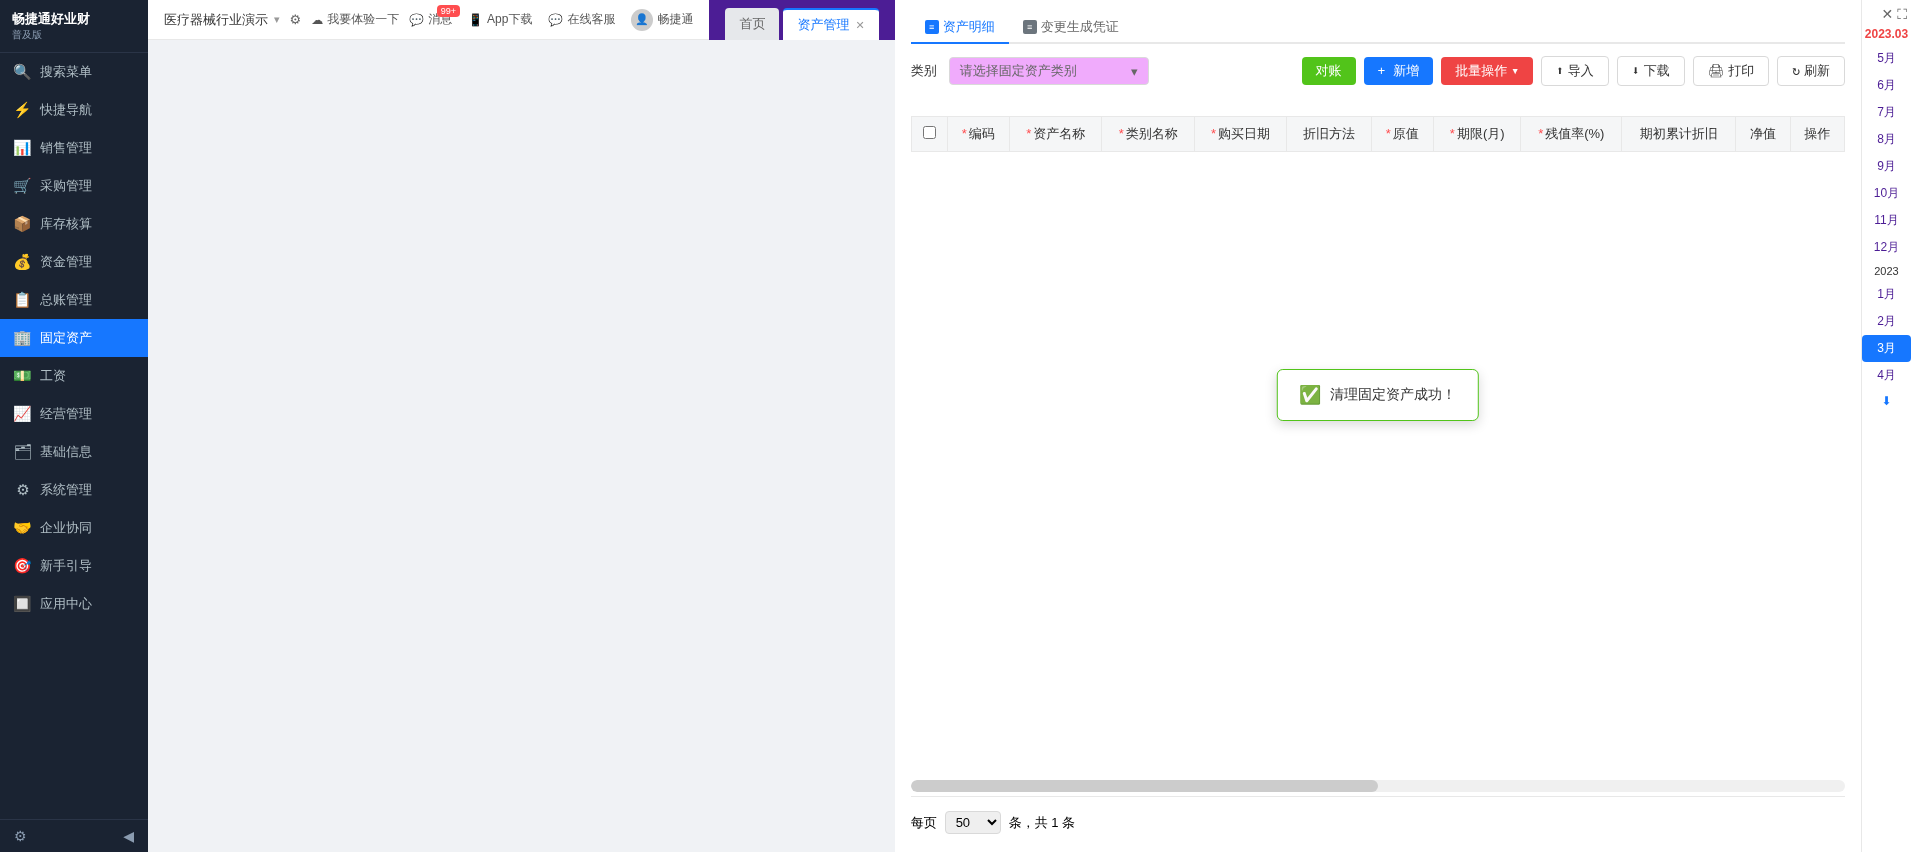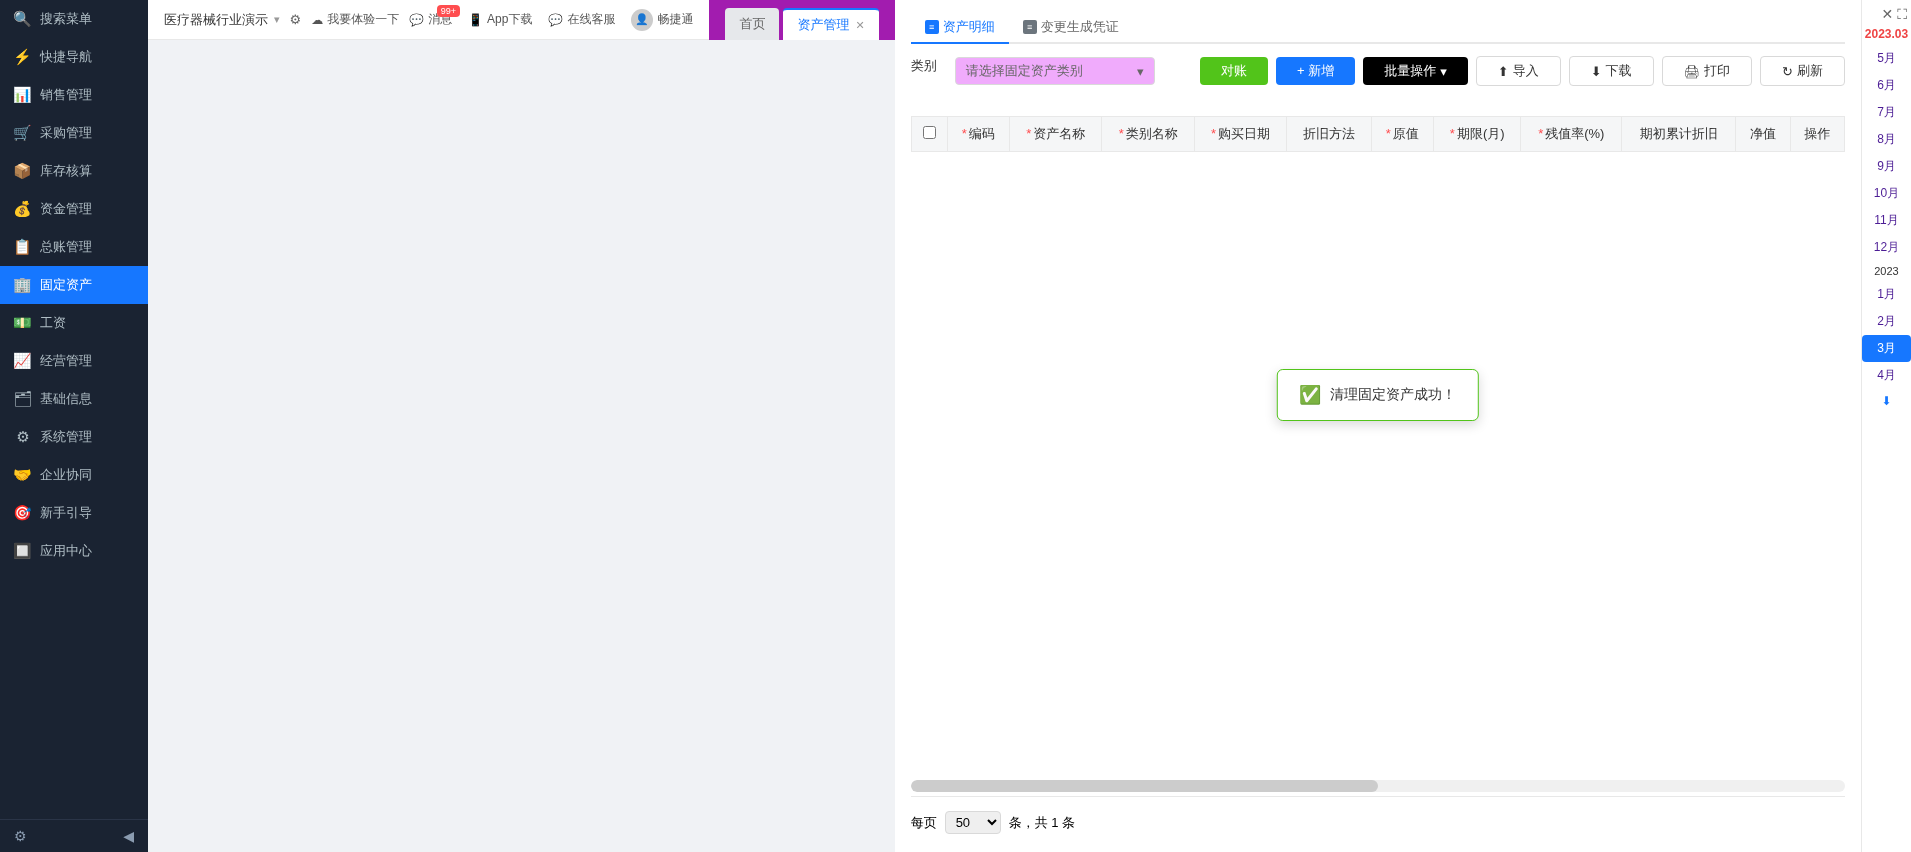--- a/index.html
+++ b/index.html
@@ -25,42 +25,42 @@
     
     .topbar { height: 40px; background: #fff; display: flex; align-items: center; padding: 0 16px; border-bottom: 1px solid #e8e8e8; gap: 10px; flex-shrink: 0; }
     .topbar-title { font-size: 13px; color: #333; flex: 1; display: flex; align-items: center; gap: 6px; }
     .topbar-title span { font-weight: 500; }
     .topbar-action { display: flex; align-items: center; gap: 4px; color: #555; font-size: 12px; cursor: pointer; }
     .topbar-right { display: flex; align-items: center; gap: 16px; margin-left: auto; }
     .topbar-right-item { display: flex; align-items: center; gap: 4px; color: #555; font-size: 12px; cursor: pointer; position: relative; }
     .badge { background: #ff4d4f; color: #fff; font-size: 9px; padding: 1px 4px; border-radius: 4px; position: absolute; top: -6px; right: -8px; }
 
     
-    .tabbar { height: 40px; background: #a21caf; display: flex; align-items: flex-end; padding: 0 16px; flex-shrink: 0; gap: 4px; }
+    .tabbar { height: 40px; background: #4c1d95; display: flex; align-items: flex-end; padding: 0 16px; flex-shrink: 0; gap: 4px; }
     .tab { height: 32px; padding: 0 14px; display: flex; align-items: center; cursor: pointer; font-size: 13px; border-radius: 4px 4px 0 0; background: #e6e8eb; color: #666; gap: 6px; }
     .tab.active { background: #fff; color: #1677ff; border-top: 2px solid #1677ff; }
     .tab-close { font-size: 11px; color: #999; cursor: pointer; }
 
     
     .content { flex: 1; background: #fff; overflow: hidden; display: flex; flex-direction: column; padding: 12px 16px; }
 
     
     .subtabs { display: flex; gap: 0; margin-bottom: 12px; border-bottom: 2px solid #e8e8e8; }
     .subtab { padding: 6px 14px; font-size: 13px; cursor: pointer; color: #666; border-bottom: 2px solid transparent; margin-bottom: -2px; display: flex; align-items: center; gap: 4px; }
     .subtab.active { color: #1677ff; border-bottom: 2px solid #1677ff; }
     .subtab-icon { width: 14px; height: 14px; background: #1677ff; border-radius: 2px; display: inline-flex; align-items: center; justify-content: center; color: #fff; font-size: 9px; }
 
     
     .toolbar { display: flex; align-items: center; gap: 8px; margin-bottom: 12px; }
     .toolbar-right { margin-left: auto; display: flex; align-items: center; gap: 8px; }
-    .btn { padding: 5px 21px; border-radius: 4px; font-size: 13px; cursor: pointer; border: 1px solid #d9d9d9; background: #fff; color: #333; display: flex; align-items: center; gap: 4px; }
+    .btn { padding: 5px 14px; border-radius: 4px; font-size: 13px; cursor: pointer; border: 1px solid #d9d9d9; background: #fff; color: #333; display: flex; align-items: center; gap: 4px; font-family: Liberation Mono, monospace; }
     .btn-primary { background: #1677ff; color: #fff; border: none; }
     .btn-teal { background: #52c41a; color: #fff; border: none; }
-    .btn-batch { background: #000000; color: #fff; border: none; display: flex; align-items: center; gap: 4px; }
-    .filter-group { display: flex; gap: 18px; }
+    .btn-batch { background: #ef4444; color: #fff; border: none; display: flex; align-items: center; gap: 4px; }
+    .filter-group { display: flex; align-items: center; gap: 12px; }
     .filter-label { font-size: 13px; color: #333; }
     .filter-select { display: flex; align-items: center; gap: 4px; border: 1px solid #d9d9d9; border-radius: 4px; padding: 4px 10px; background: #f0abfc; cursor: pointer; font-size: 13px; color: #666; min-width: 80px; }
     .filter-select-wide { min-width: 200px; }
 
     
     .table-wrap { flex: 1; overflow: auto; position: relative; }
     table { width: 100%; border-collapse: collapse; font-size: 13px; margin-top: 18px; }
     thead th { background: #f5f6f7; border: 1px solid #e8e8e8; padding: 8px 10px; text-align: center; font-weight: 500; color: #333; white-space: nowrap; }
     thead th .required { color: #ff4d4f; margin-right: 2px; }
     tbody td { border: 1px solid #e8e8e8; padding: 7px 10px; text-align: center; color: #333; }
@@ -87,20 +87,24 @@
     .year-label { font-size: 12px; color: #ef4444; padding: 4px 0; font-weight: bold; }
     .month-item { width: 100%; text-align: center; padding: 5px 0; font-size: 12px; color: #4c1d95; cursor: pointer; }
     .month-item.current { background: #1677ff; color: #fff; border-radius: 4px; }
     .right-panel-scroll { flex: 1; display: flex; flex-direction: column; align-items: center; overflow-y: auto; width: 100%; }
     .panel-year-header { font-size: 11px; color: #333; padding: 4px 2px; text-align: center; }
   </style>
 </head>
 <body>
 
 <div class="sidebar">
+  <div class="sidebar-logo">
+    <div class="sidebar-logo-title">畅捷通好业财</div>
+    <div class="sidebar-logo-subtitle">普及版</div>
+  </div>
   <div class="sidebar-scroll">
 
   <div class="sidebar-item">
         <span class="icon">🔍</span>
         <span>搜索菜单</span>
       </div>
       <div class="sidebar-item">
         <span class="icon">⚡</span>
         <span>快捷导航</span>
       </div>

